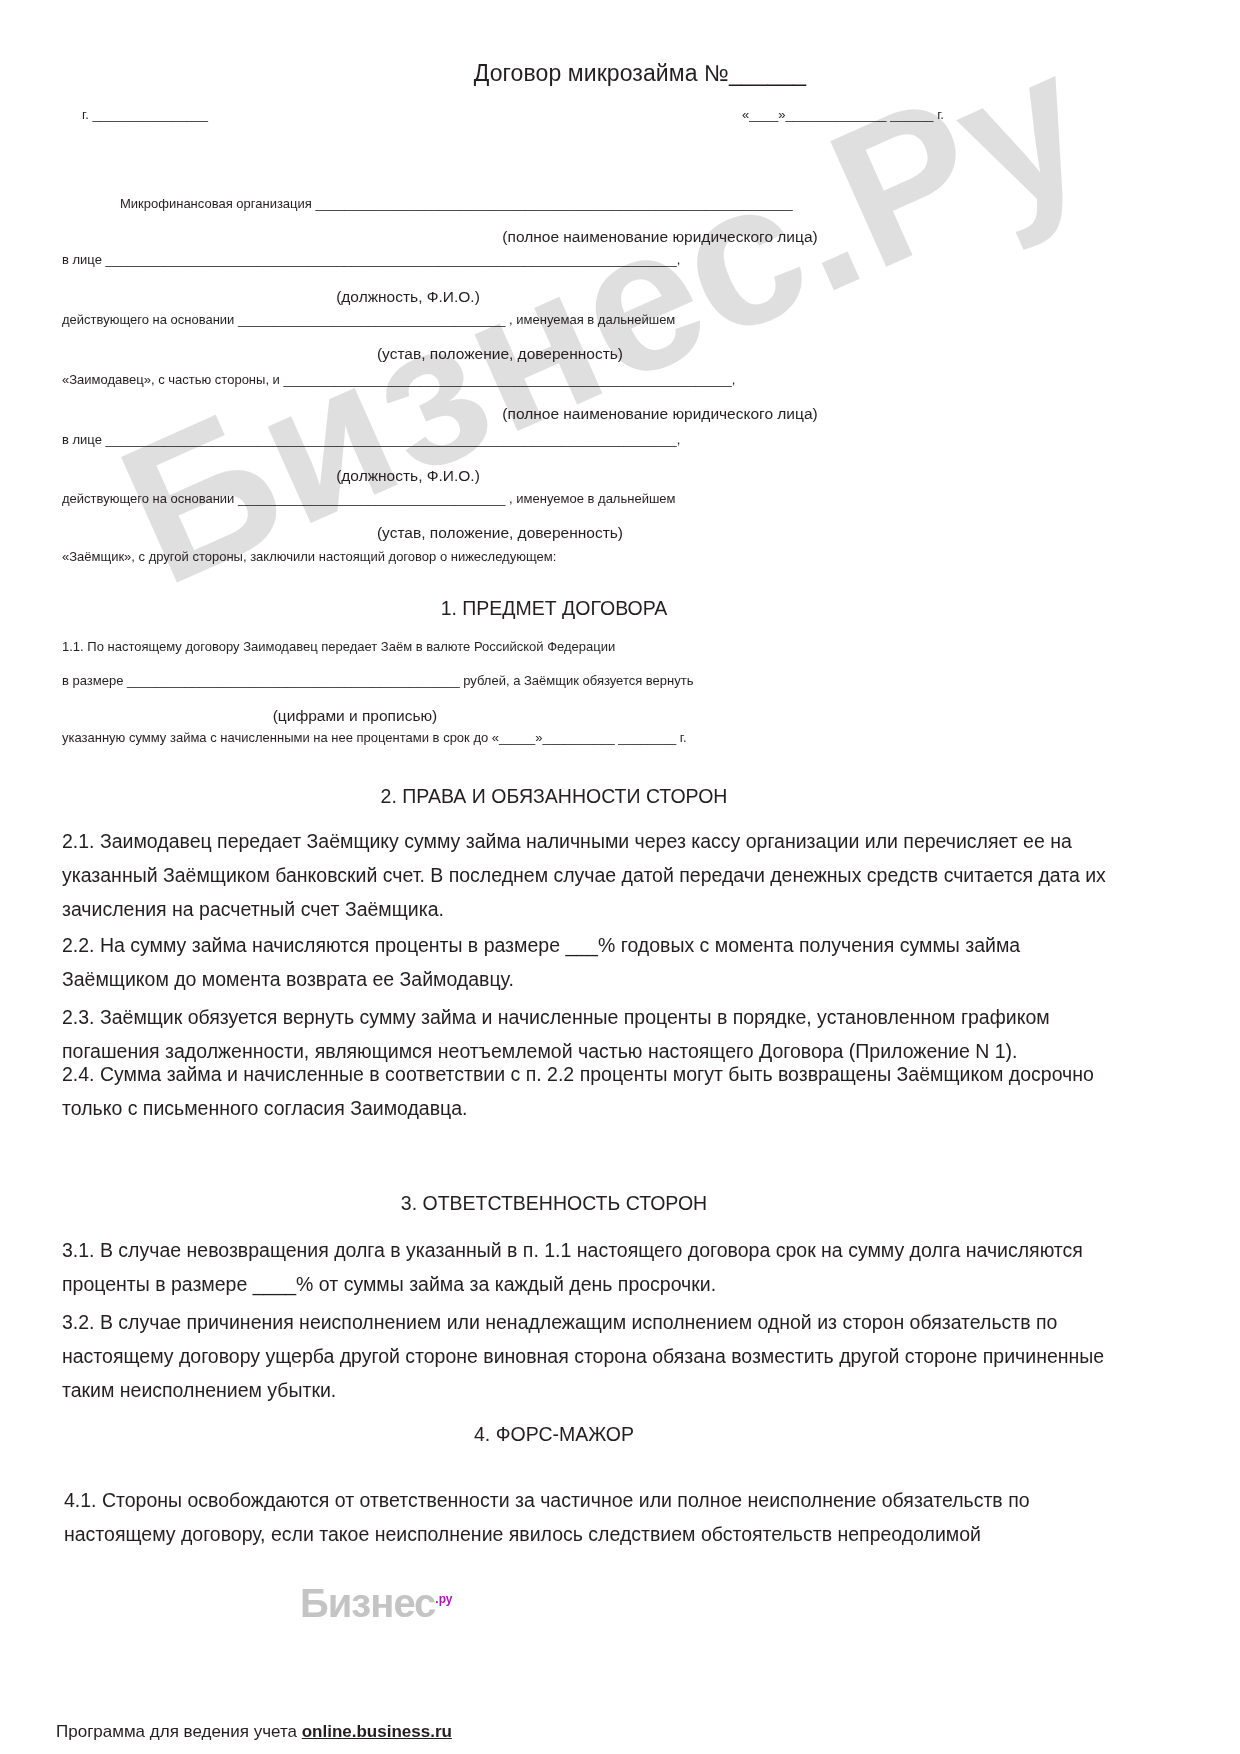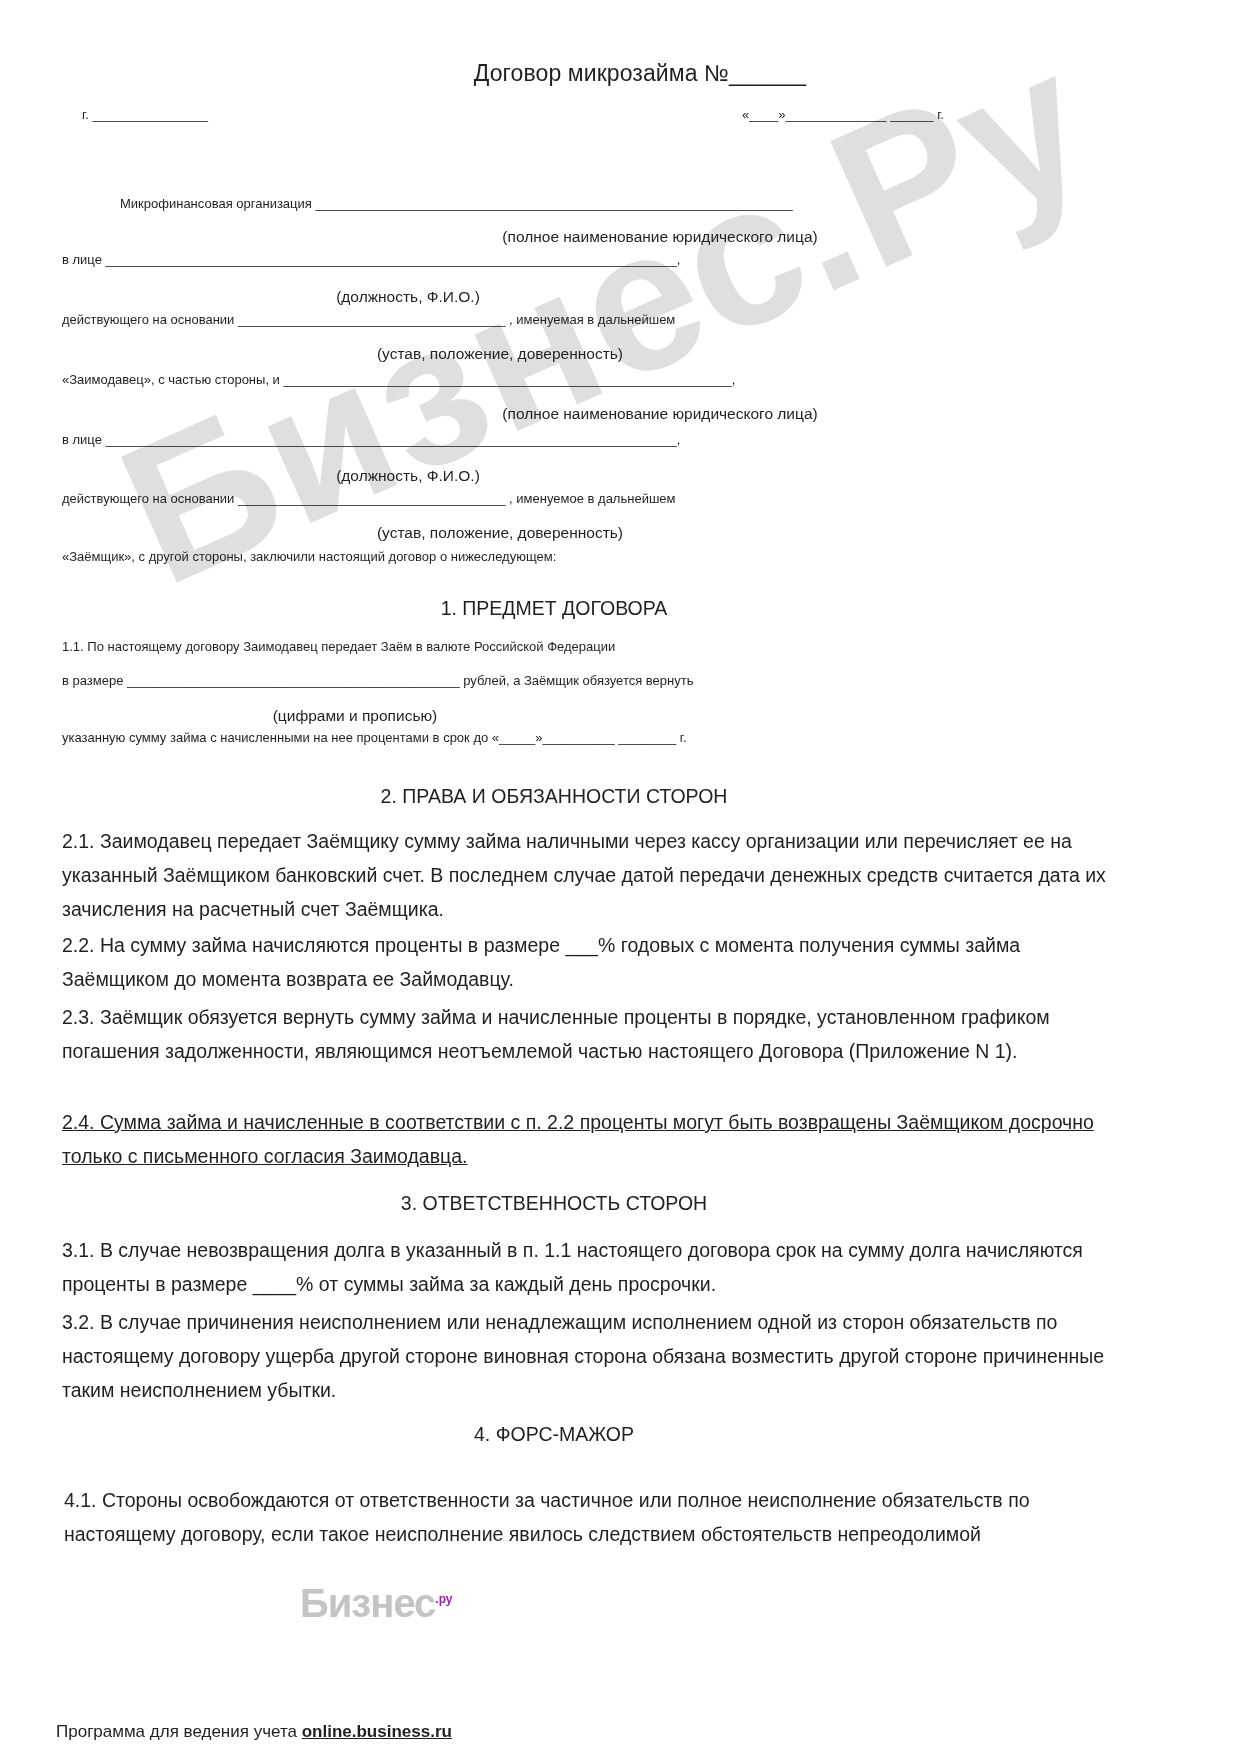--- a/index.html
+++ b/index.html
@@ -194,21 +194,21 @@
     <div class="row" style="left:62px; top:731px;">указанную сумму займа с начисленными на нее процентами в срок до «_____»__________ ________ г.</div>
 
     <div class="section-head" style="top:785px;">2. ПРАВА И ОБЯЗАННОСТИ СТОРОН</div>
 
     <div class="para" style="top:824px;">2.1. Заимодавец передает Заёмщику сумму займа наличными через кассу организации или перечисляет ее на указанный Заёмщиком банковский счет. В последнем случае датой передачи денежных средств считается дата их зачисления на расчетный счет Заёмщика.</div>
 
     <div class="para" style="top:928px;">2.2. На сумму займа начисляются проценты в размере ___% годовых с момента получения суммы займа Заёмщиком до момента возврата ее Займодавцу.</div>
 
     <div class="para" style="top:1000px;">2.3. Заёмщик обязуется вернуть сумму займа и начисленные проценты в порядке, установленном графиком погашения задолженности, являющимся неотъемлемой частью настоящего Договора (Приложение N 1).</div>
 
-    <div class="para" style="top:1105px;text-decoration:underline;">2.4. Сумма займа и начисленные в соответствии с п. 2.2 проценты могут быть возвращены Заёмщиком досрочно только с письменного согласия Заимодавца.</div>
+    <div class="para" style="top:1057px;">2.4. Сумма займа и начисленные в соответствии с п. 2.2 проценты могут быть возвращены Заёмщиком досрочно только с письменного согласия Заимодавца.</div>
 
     <div class="section-head" style="top:1192px;">3. ОТВЕТСТВЕННОСТЬ СТОРОН</div>
 
     <div class="para" style="top:1233px;">3.1. В случае невозвращения долга в указанный в п. 1.1 настоящего договора срок на сумму долга начисляются проценты в размере ____% от суммы займа за каждый день просрочки.</div>
 
     <div class="para" style="top:1305px;">3.2. В случае причинения неисполнением или ненадлежащим исполнением одной из сторон обязательств по настоящему договору ущерба другой стороне виновная сторона обязана возместить другой стороне причиненные таким неисполнением убытки.</div>
 
     <div class="section-head" style="top:1423px;">4. ФОРС-МАЖОР</div>
 
     <div class="para" style="top:1483px; left:64px;">4.1. Стороны освобождаются от ответственности за частичное или полное неисполнение обязательств по настоящему договору, если такое неисполнение явилось следствием обстоятельств непреодолимой</div>

